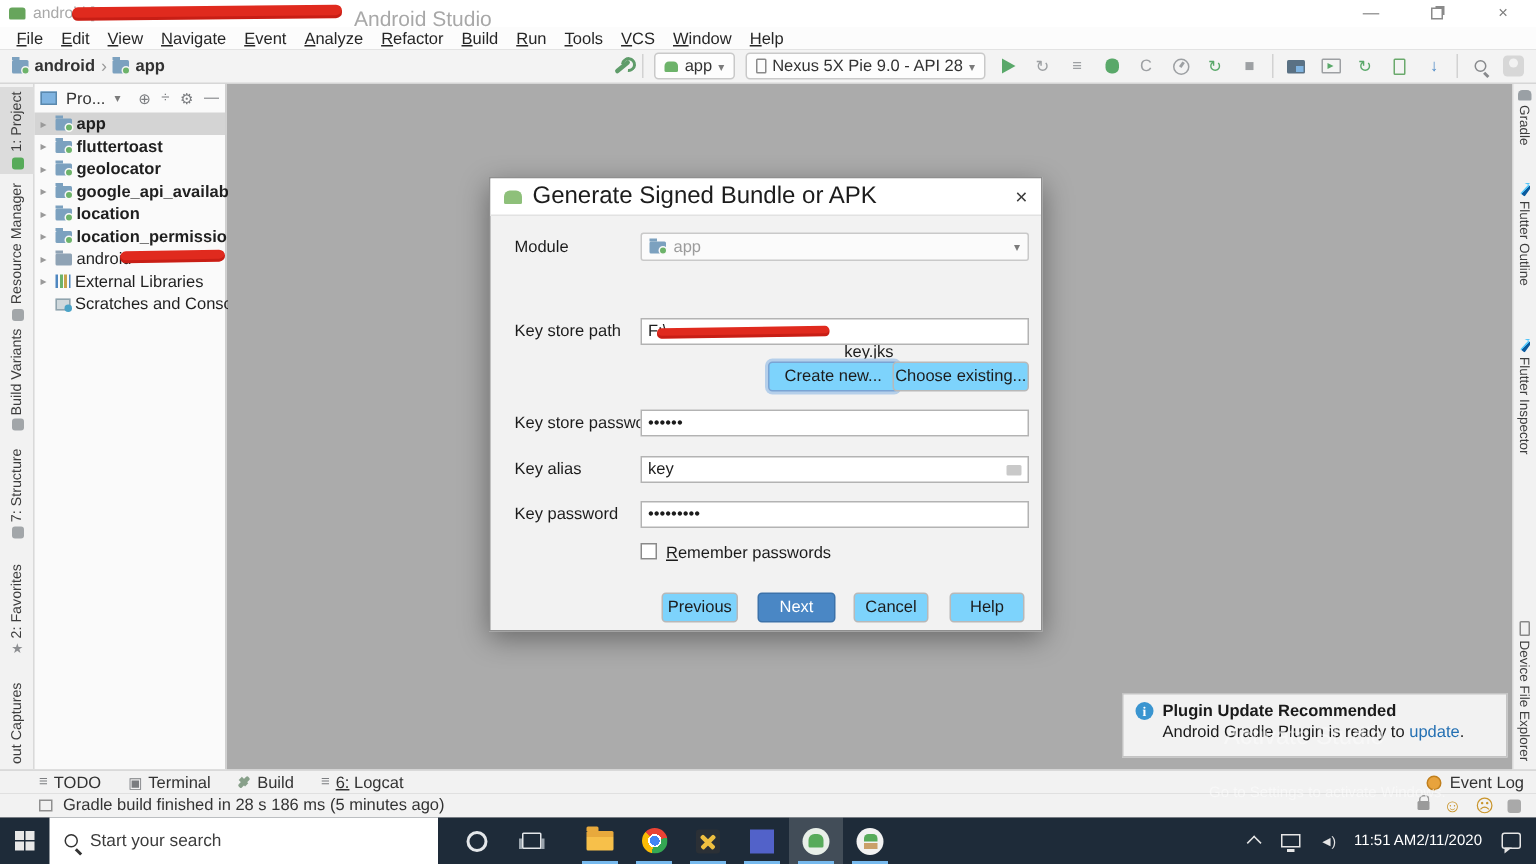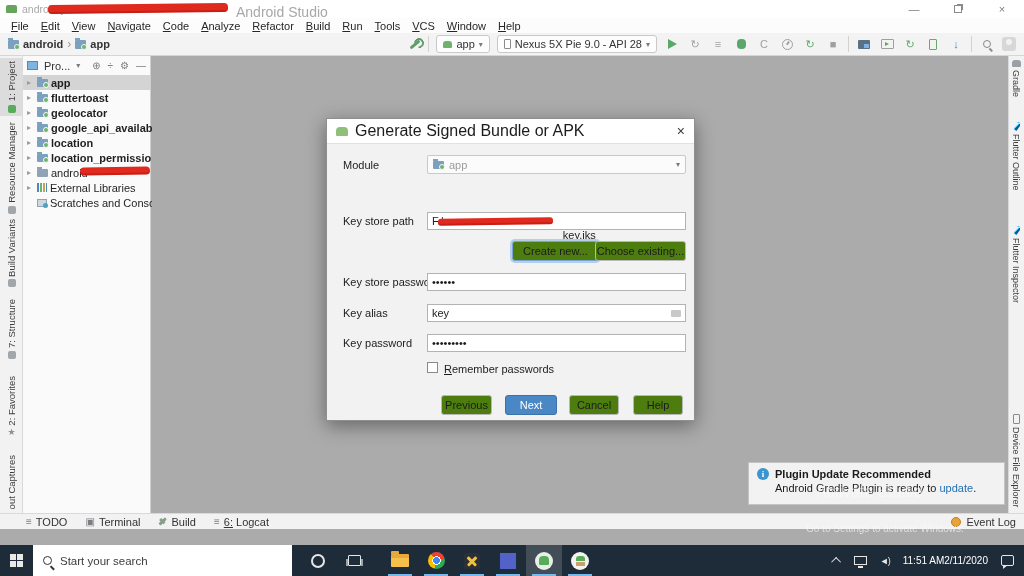--- a/index.html
+++ b/index.html
@@ -99,21 +99,21 @@
   
   .dialog { position:absolute; left:326px; top:118px; width:369px; height:303px; background:#f2f2f2; border:1px solid #8f8f8f; box-shadow:0 5px 18px rgba(0,0,0,.4); z-index:30; }
   .dlg-title { height:25px; background:#ffffff; border-bottom:1px solid #e2e2e2; display:flex; align-items:center; gap:7px; padding:0 9px; }
   .droid { width:12px; height:9px; background:#8ec07a; border-radius:4px 4px 1px 1px; flex:none; }
   .dlg-title-text { font-size:16px; color:#1c1c1c; }
   .dlg-close { margin-left:auto; font-size:14px; color:#3c3c3c; line-height:1; }
   .dlabel { position:absolute; left:16px; font-size:11px; color:#1c1c1c; }
   .dfield { position:absolute; left:100px; width:259px; height:18px; background:#fff; border:1px solid #b3b3b3; font-size:11px; color:#1c1c1c; display:flex; align-items:center; padding:0 4px; }
   .dcombo { position:absolute; left:100px; width:259px; height:19px; background:#fbfbfb; border:1px solid #c9c9c9; border-radius:2px; display:flex; align-items:center; gap:5px; padding:0 5px; font-size:11px; color:#9c9c9c; }
   .dcombo .caret { margin-left:auto; }
-  .dbtn { position:absolute; height:20px; background:#4d7c0f; border:1px solid #b8b8b8; border-radius:3px; font-size:11px; color:#1c1c1c; display:flex; align-items:center; justify-content:center; }
+  .dbtn { position:absolute; height:20px; background:#7dd3fc; border:1px solid #b8b8b8; border-radius:3px; font-size:11px; color:#1c1c1c; display:flex; align-items:center; justify-content:center; }
   .dbtn.focus { border-color:#7aa4d4; box-shadow:0 0 0 2px #b5cfea; }
   .dbtn.primary { background:#4a87c5; border-color:#3c72aa; color:#fff; }
   .chk { position:absolute; left:100px; width:11px; height:11px; background:#fff; border:1px solid #8a8a8a; }
   .chk-label { position:absolute; left:117px; font-size:11px; color:#1c1c1c; display:inline-block; }
   .chk-label::first-letter { text-decoration:underline; }
   .gfold { margin-left:auto; width:10px; height:7px; background:#c9c9c9; border-radius:1px; }
 
   
   .notif { position:absolute; left:748px; top:462px; width:257px; height:43px; background:rgba(247,247,247,.93); border:1px solid #c4c4c4; z-index:20; padding:5px 8px; }
   .notif-title { display:flex; align-items:center; gap:6px; font-size:11px; font-weight:bold; color:#1a1a1a; }
@@ -193,21 +193,21 @@
         </span>
       <span class="win-btn">×</span>
     </div>
   </div>
 
   <div class="menubar">
     <span class="menu-item">File</span>
     <span class="menu-item">Edit</span>
     <span class="menu-item">View</span>
     <span class="menu-item">Navigate</span>
-    <span class="menu-item">Code</span>
+    <span class="menu-item">Event</span>
     <span class="menu-item">Analyze</span>
     <span class="menu-item">Refactor</span>
     <span class="menu-item">Build</span>
     <span class="menu-item">Run</span>
     <span class="menu-item">Tools</span>
     <span class="menu-item">VCS</span>
     <span class="menu-item">Window</span>
     <span class="menu-item">Help</span>
   </div>
 
@@ -440,20 +440,30 @@
     <span class="btab">
       <span class="g">≡</span>
       <span class="mnem">6: Logcat</span>
     </span>
     <span class="evlog">
       <span class="evdot"></span>
       <span>Event Log</span>
     </span>
   </div>
 
+  <div class="sbar">
+    <span class="sbar-ic"></span>
+    <span>Gradle build finished in 28 s 186 ms (5 minutes ago)</span>
+    <span class="sbar-right">
+      <span class="lock"></span>
+      <span class="smiley">☺</span>
+      <span class="smiley">☹</span>
+      <span class="gray-ic"></span>
+    </span>
+  </div>
 
   <div class="taskbar">
     <div class="tb-start">
       <span class="winlogo">
           <span></span>
           <span></span>
           <span></span>
           <span></span>
         </span>
     </div>

